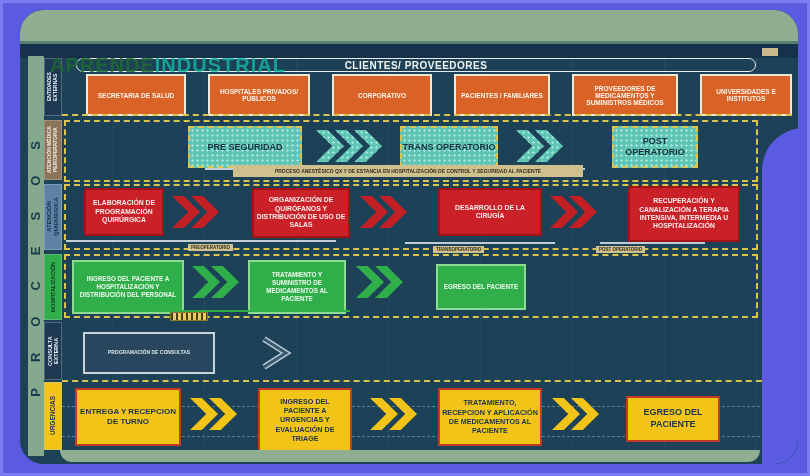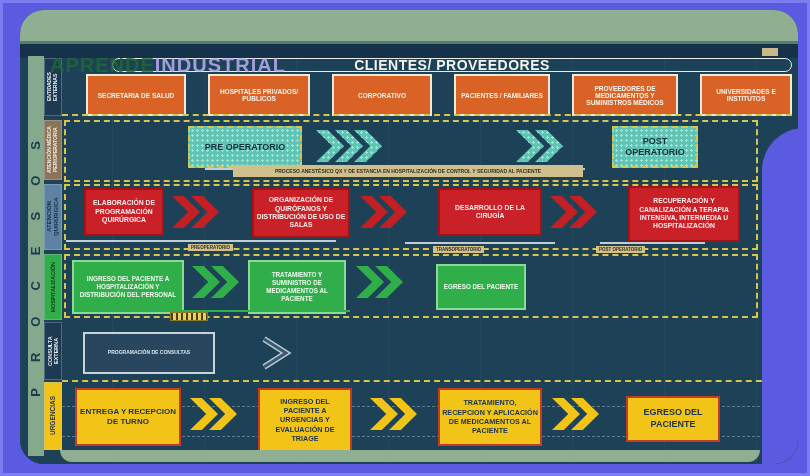--- a/index.html
+++ b/index.html
@@ -40,27 +40,27 @@
   .lanelabel{
     position:absolute;left:24px;width:18px;
     display:flex;align-items:center;justify-content:center;
     border:1px solid rgba(180,200,210,.35);box-sizing:border-box;
     text-align:center;overflow:hidden;
   }
   .lanelabel span{writing-mode:vertical-rl;transform:rotate(180deg);line-height:1.15;font-weight:bold;}
   
   .watermark{position:absolute;left:30px;top:44px;z-index:50;font-size:20px;font-weight:bold;letter-spacing:1px;opacity:.8;white-space:nowrap;}
   .wm1{color:#1f6b33;}
-  .wm2{color:#c4b5fd;}
+  .wm2{color:#14b8a6;}
   
   .clients-pill{
     position:absolute;left:56px;top:48px;width:680px;height:14px;
     border:1px solid #e8ece9;border-radius:7px;
-    color:#f2f4ef;font-size:14px;font-weight:bold;letter-spacing:.5px;
-    display:flex;align-items:center;justify-content:center;box-sizing:border-box;margin-left:36px;
+    color:#f2f4ef;font-size:10px;font-weight:bold;letter-spacing:.5px;
+    display:flex;align-items:center;justify-content:center;box-sizing:border-box;
   }
   
   .orange-row{position:absolute;left:66px;top:64px;width:706px;height:42px;display:flex;justify-content:space-between;}
   .obox{
     background:#d96227;border:2px solid #f0ead8;box-sizing:border-box;
     color:#fdf3ea;font-size:6.5px;font-weight:bold;text-align:center;
     display:flex;align-items:center;justify-content:center;padding:1px 2px;flex:none;
   }
   .dashline{position:absolute;height:0;border-top:2px dashed #d9c54d;}
   .dashline.faint{border-top:1px dashed rgba(230,236,240,.35);}
@@ -173,26 +173,27 @@
     <div class="obox" style="width:100px;">SECRETARIA DE SALUD</div>
     <div class="obox" style="width:102px;">HOSPITALES PRIVADOS/ PÚBLICOS</div>
     <div class="obox" style="width:100px;">CORPORATIVO</div>
     <div class="obox" style="width:96px;">PACIENTES / FAMILIARES</div>
     <div class="obox" style="width:106px;">PROVEEDORES DE MEDICAMENTOS Y SUMINISTROS MÉDICOS</div>
     <div class="obox" style="width:92px;">UNIVERSIDADES E INSTITUTOS</div>
   </div>
   <div class="dashline" style="left:42px;top:104px;width:730px;"></div>
 
   <div class="dashedrect" style="left:44px;top:110px;width:694px;height:62px;"></div>
-  <div class="tbox tealtex" style="left:168px;top:116px;width:114px;height:42px;">PRE OPERATORIO</div>
+  <div class="tbox tealtex" style="left:168px;top:116px;width:114px;height:42px;">PRE SEGURIDAD</div>
   <div class="chevgroup" style="left:296px;top:120px;">
     <div class="chev tealtex"></div>
     <div class="chev tealtex"></div>
     <div class="chev tealtex"></div>
   </div>
+  <div class="tbox tealtex" style="left:380px;top:116px;width:98px;height:42px;">TRANS OPERATORIO</div>
   <div class="chevgroup" style="left:496px;top:120px;">
     <div class="chev tealtex"></div>
     <div class="chev tealtex"></div>
   </div>
   <div class="tbox tealtex" style="left:592px;top:116px;width:86px;height:42px;">POST OPERATORIO</div>
   <div class="capline" style="left:185px;top:158px;width:380px;"></div>
   <div class="caption-chip" style="left:213px;top:155px;width:344px;height:12px;">PROCESO ANESTÉSICO QX Y DE ESTANCIA EN HOSPITALIZACIÓN DE CONTROL Y SEGURIDAD AL PACIENTE</div>
 
   <div class="dashedrect" style="left:44px;top:174px;width:694px;height:66px;"></div>
   <div class="rbox" style="left:64px;top:178px;width:80px;height:48px;">ELABORACIÓN DE PROGRAMACIÓN QUIRÚRGICA</div>

